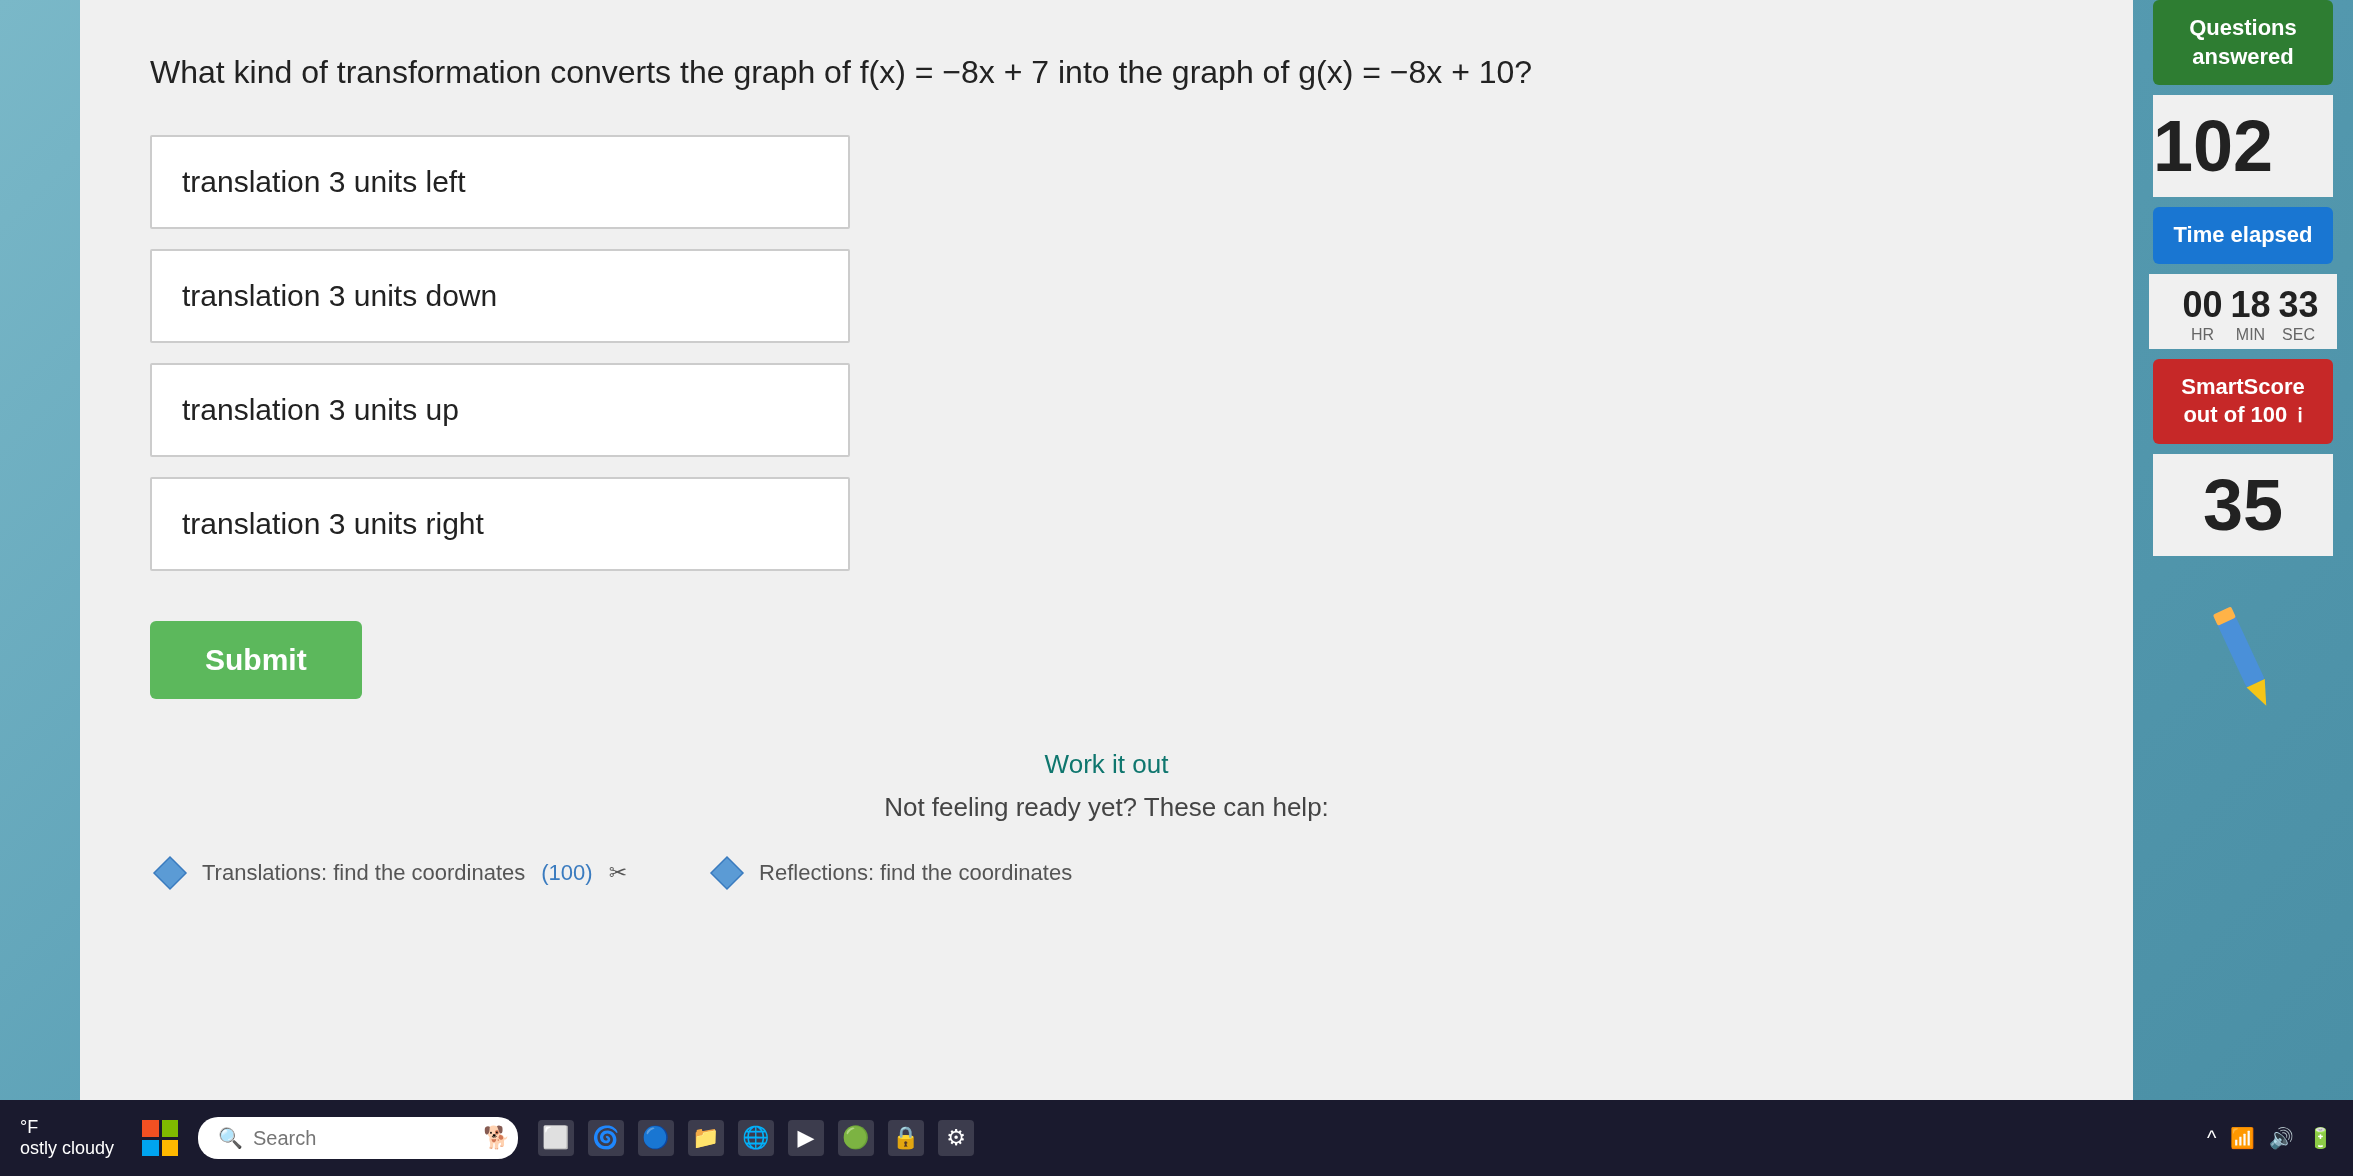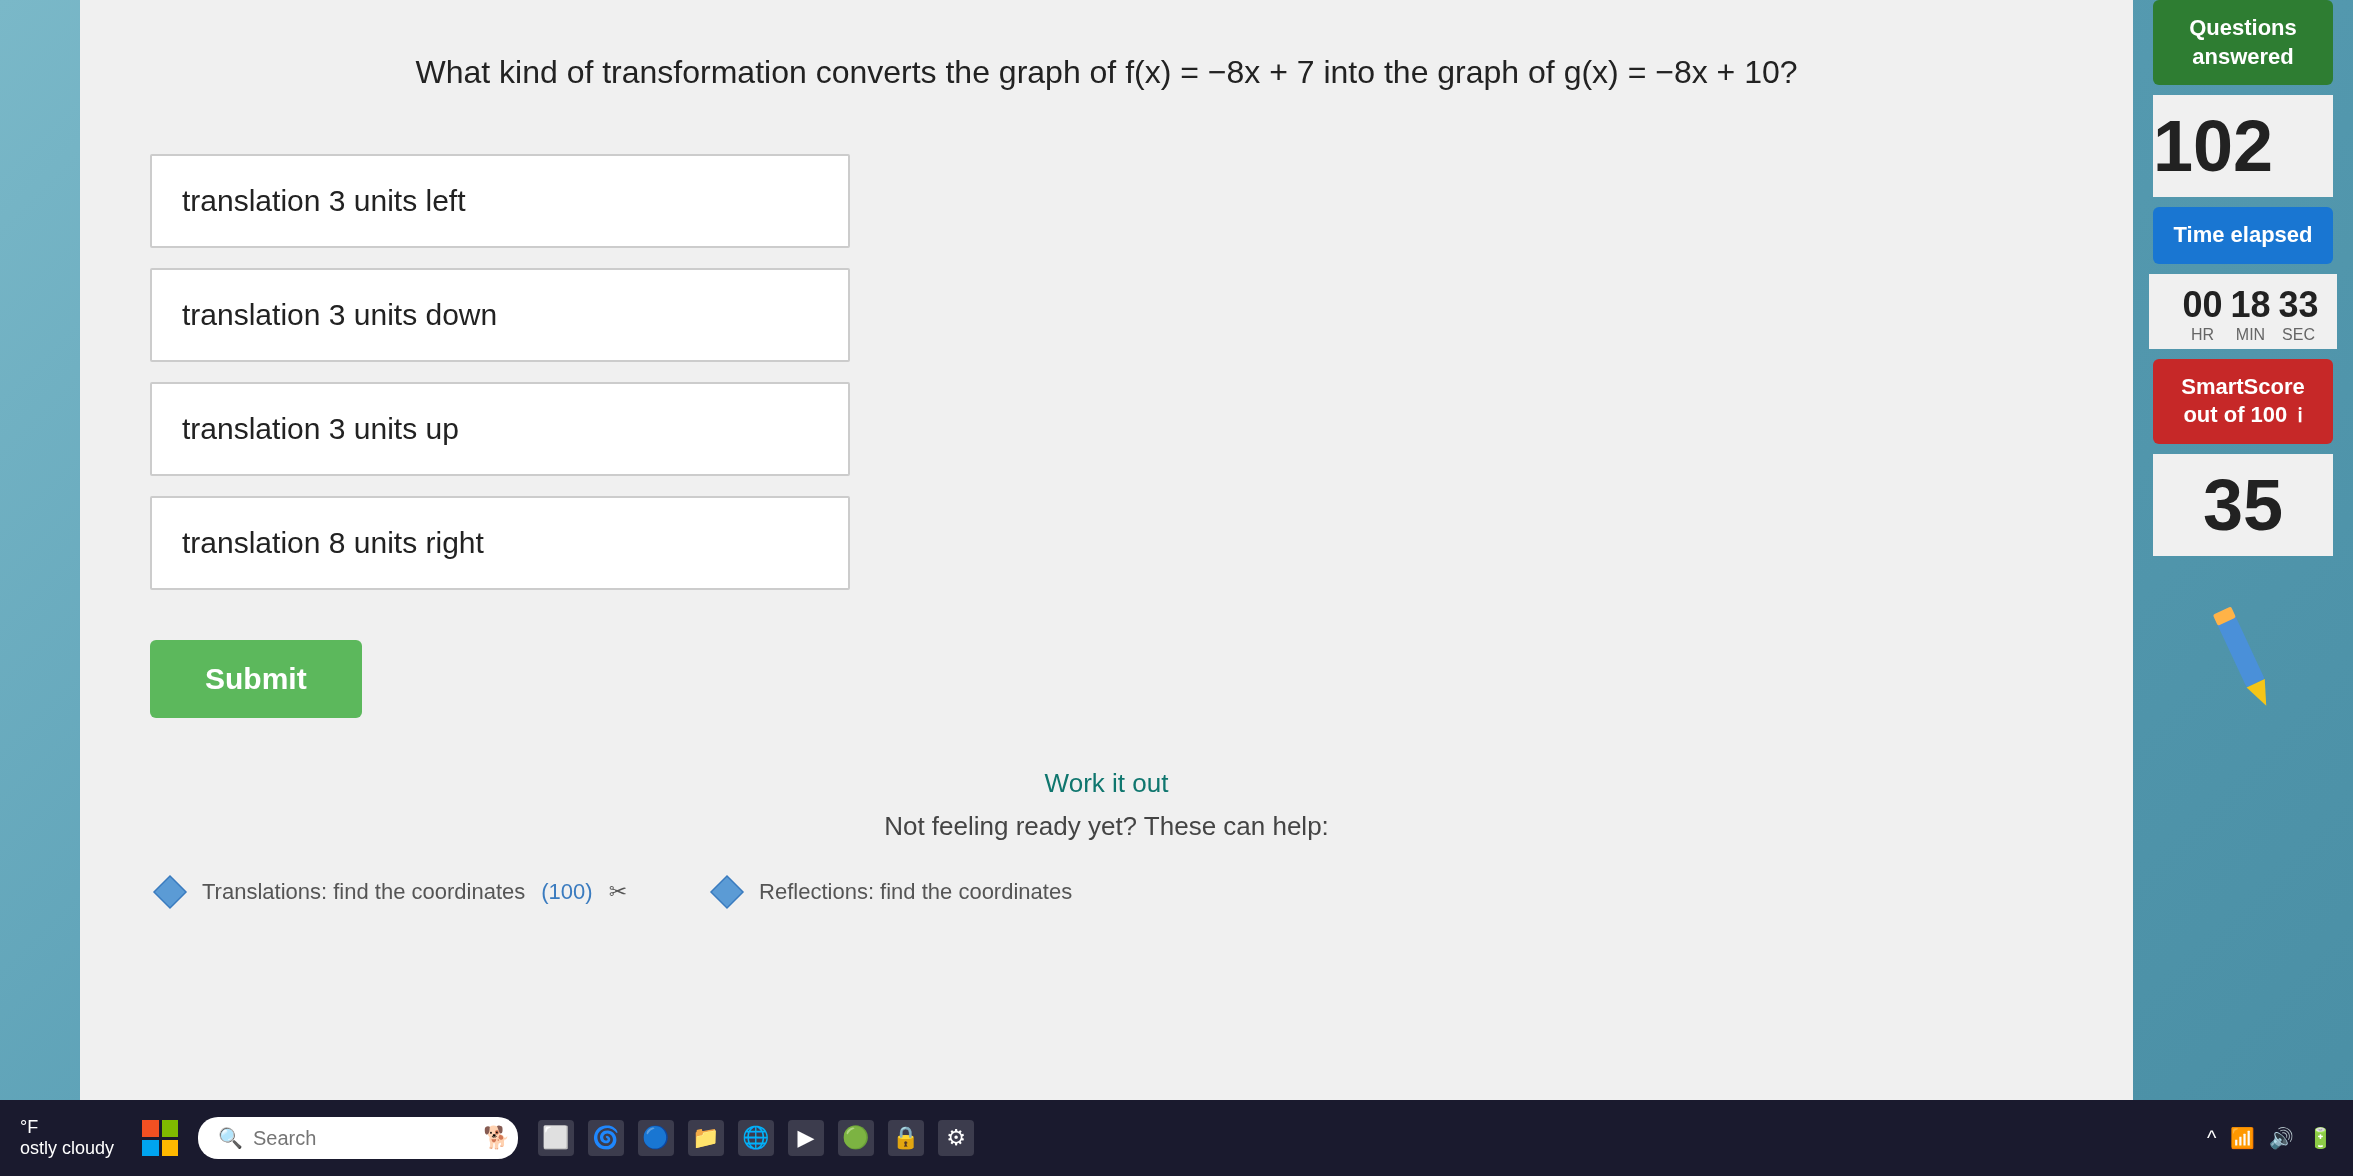--- a/index.html
+++ b/index.html
@@ -10,23 +10,22 @@
       background: linear-gradient(135deg, #7ab8c8 0%, #5a9fb5 40%, #4a8fa5 100%);
       font-family: Arial, sans-serif;
       overflow: hidden;
       position: relative;
     }
 
     .question-text {
       font-size: 32px;
       color: #222;
       line-height: 1.4;
-      margin-bottom: 59px;
+      margin-bottom: 40px;
       font-weight: normal;
-      text-align: center;
     }
 
     .answer-option {
       display: block;
       width: 700px;
       background: #fff;
       border: 2px solid #ccc;
       border-radius: 2px;
       padding: 28px 30px;
       font-size: 30px;
@@ -296,21 +295,21 @@
 <body>
 
 <div class="content-wrapper">
   
   <div class="question-text">What kind of transformation converts the graph of f(x) = −8x + 7 into the graph of g(x) = −8x + 10?</div>
 
   
   <button class="answer-option">translation 3 units left</button>
   <button class="answer-option">translation 3 units down</button>
   <button class="answer-option">translation 3 units up</button>
-  <button class="answer-option">translation 8 units right</button>
+  <button class="answer-option">translation 3 units right</button>
 
   
   <button class="submit-btn">Submit</button>
 
   
   <div class="work-it-out">
     <div class="title">Work it out</div>
     <div class="subtitle">Not feeling ready yet? These can help:</div>
 
     <div class="resources">

